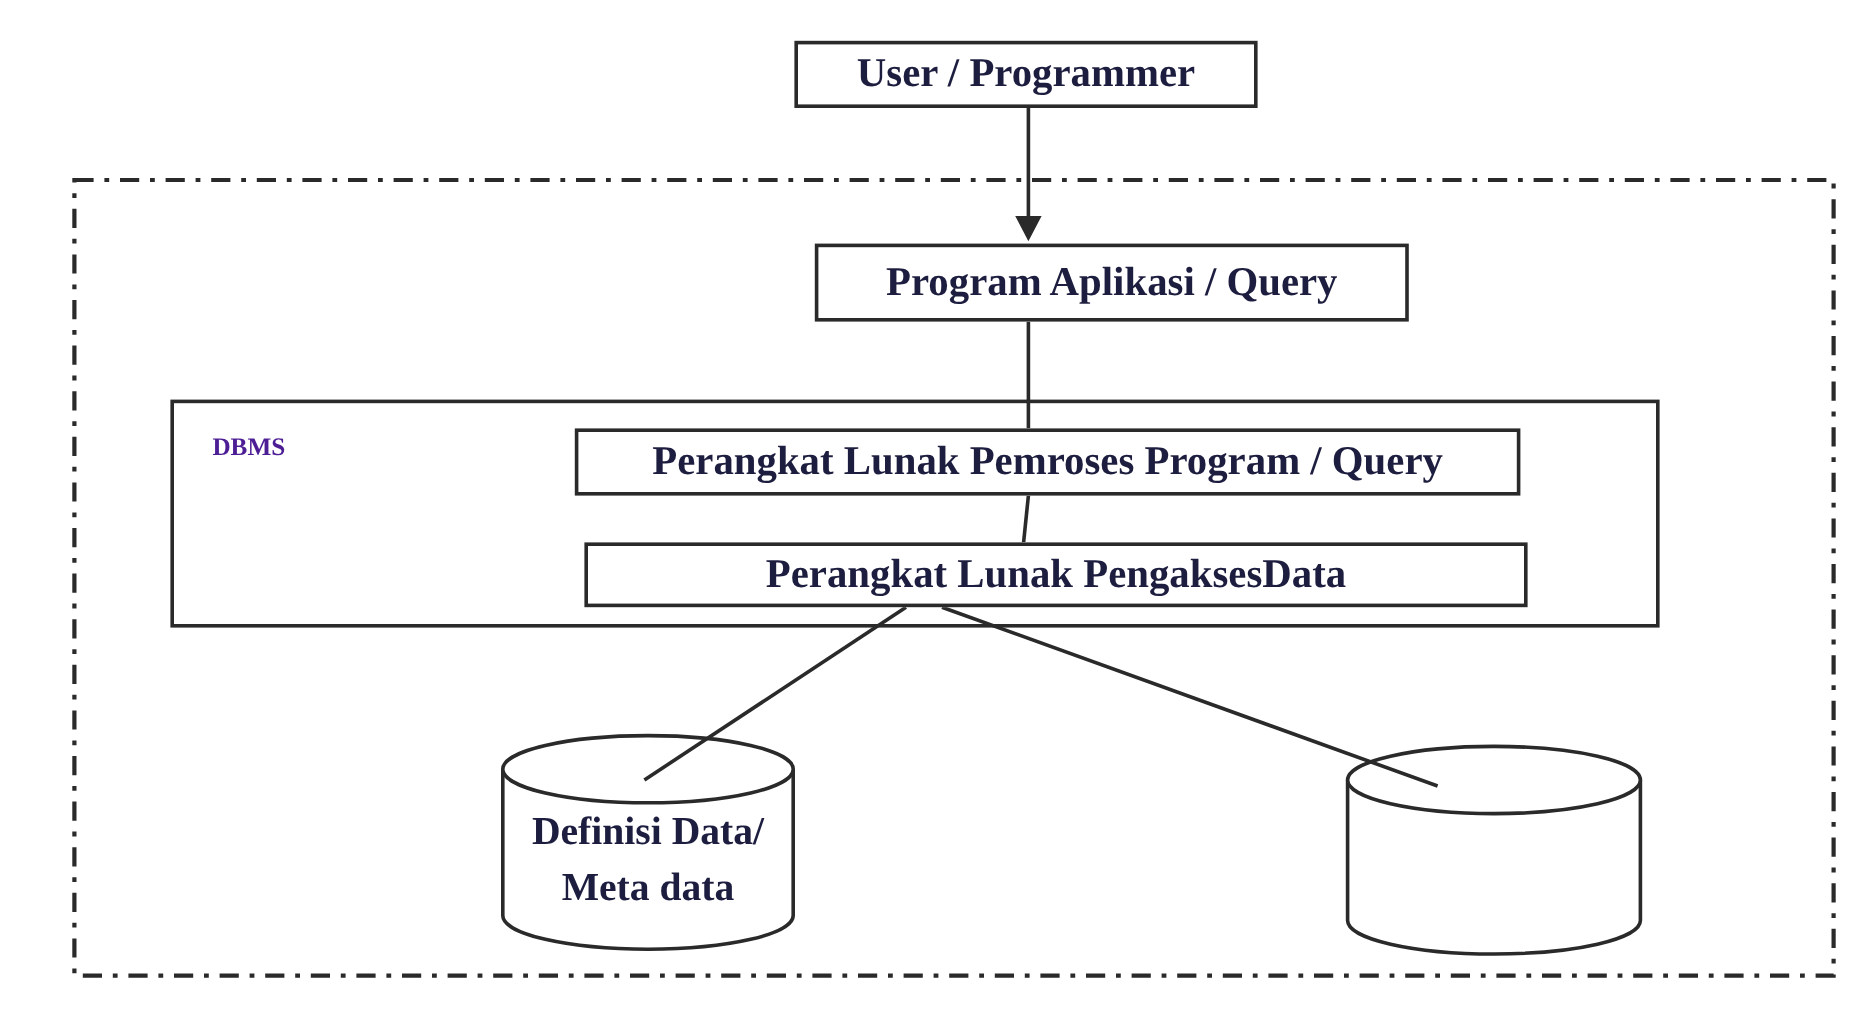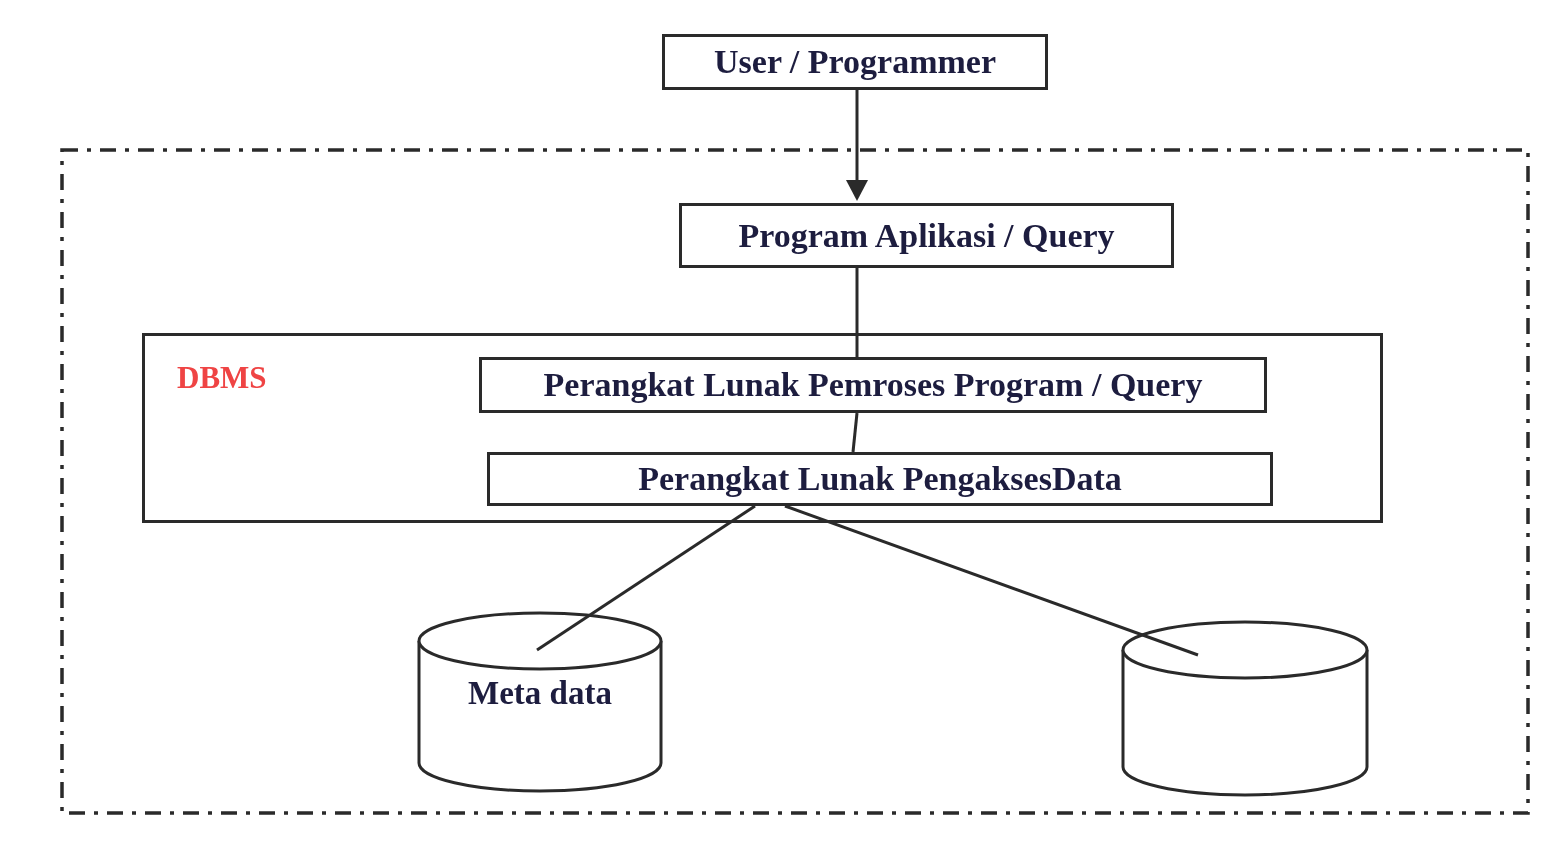--- a/index.html
+++ b/index.html
@@ -32,22 +32,22 @@
     white-space:nowrap;
   }
   .container-box{
     position:absolute;
     box-sizing:border-box;
     border:3px solid var(--line-color);
     background:transparent;
   }
   .free-label{
     position:absolute;
-    font-size:31px;
-    color:#ef4444;
+    font-size:21px;
+    color:#4c1d95;
     text-align:center;
   }
   .cyl-label{
     position:absolute;
     text-align:center;
     font-size:33px;
     line-height:1.42;
   }
 </style>
 </head>
@@ -90,17 +90,18 @@
 
   <div class="box" style="left:479px;top:357px;width:788px;height:56px;">
     <span>Perangkat Lunak Pemroses Program / Query</span>
   </div>
 
   <div class="box" style="left:487px;top:452px;width:786px;height:54px;">
     <span>Perangkat Lunak PengaksesData</span>
   </div>
 
   <div class="cyl-label" style="left:419px;top:670px;width:242px;">
+    <div>Definisi Data/</div>
     <div>Meta data</div>
   </div>
 
 
 </div>
 
 </body></html>

